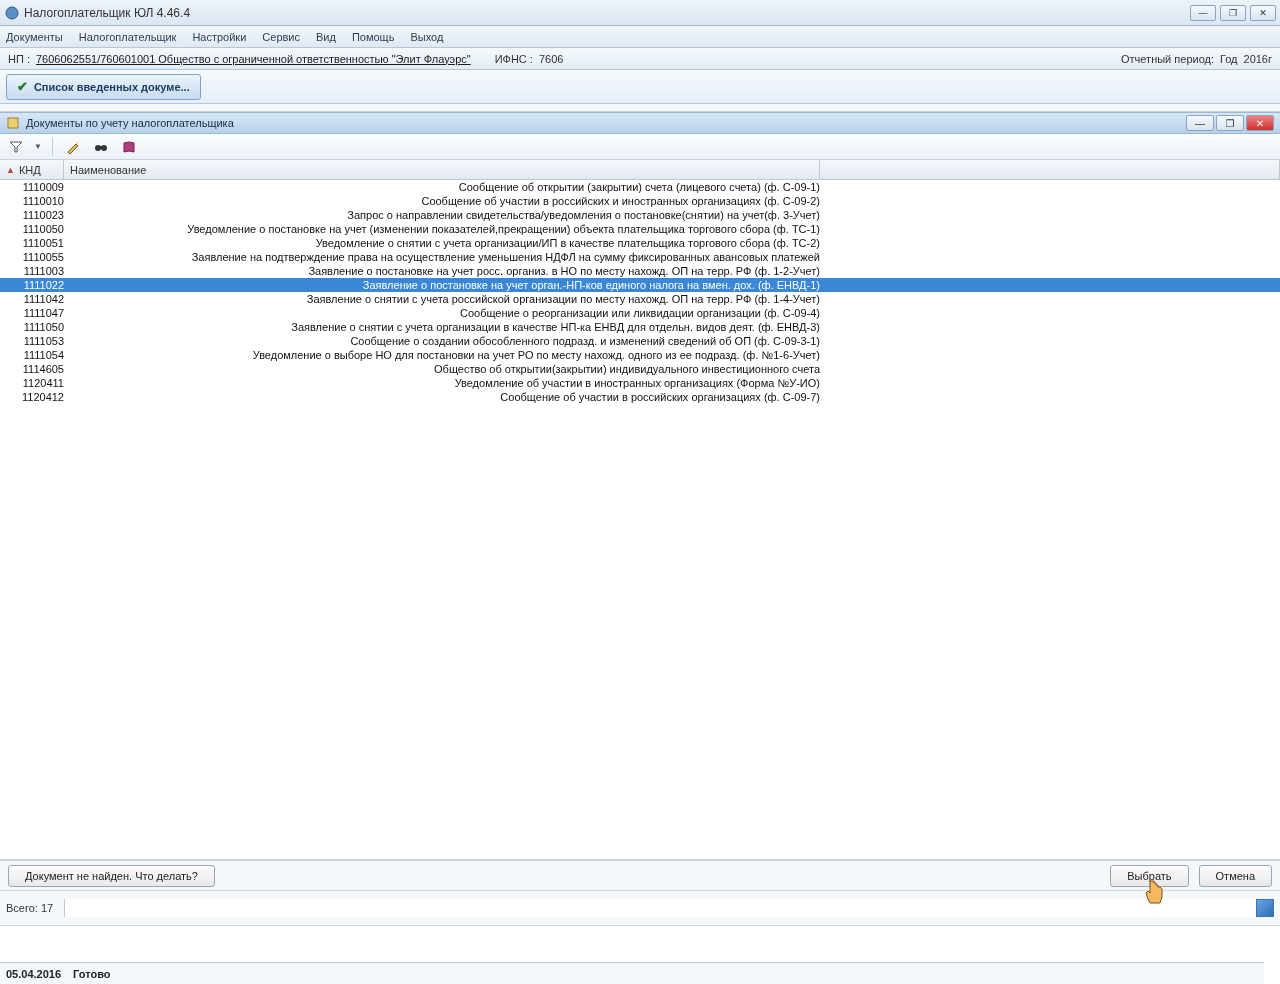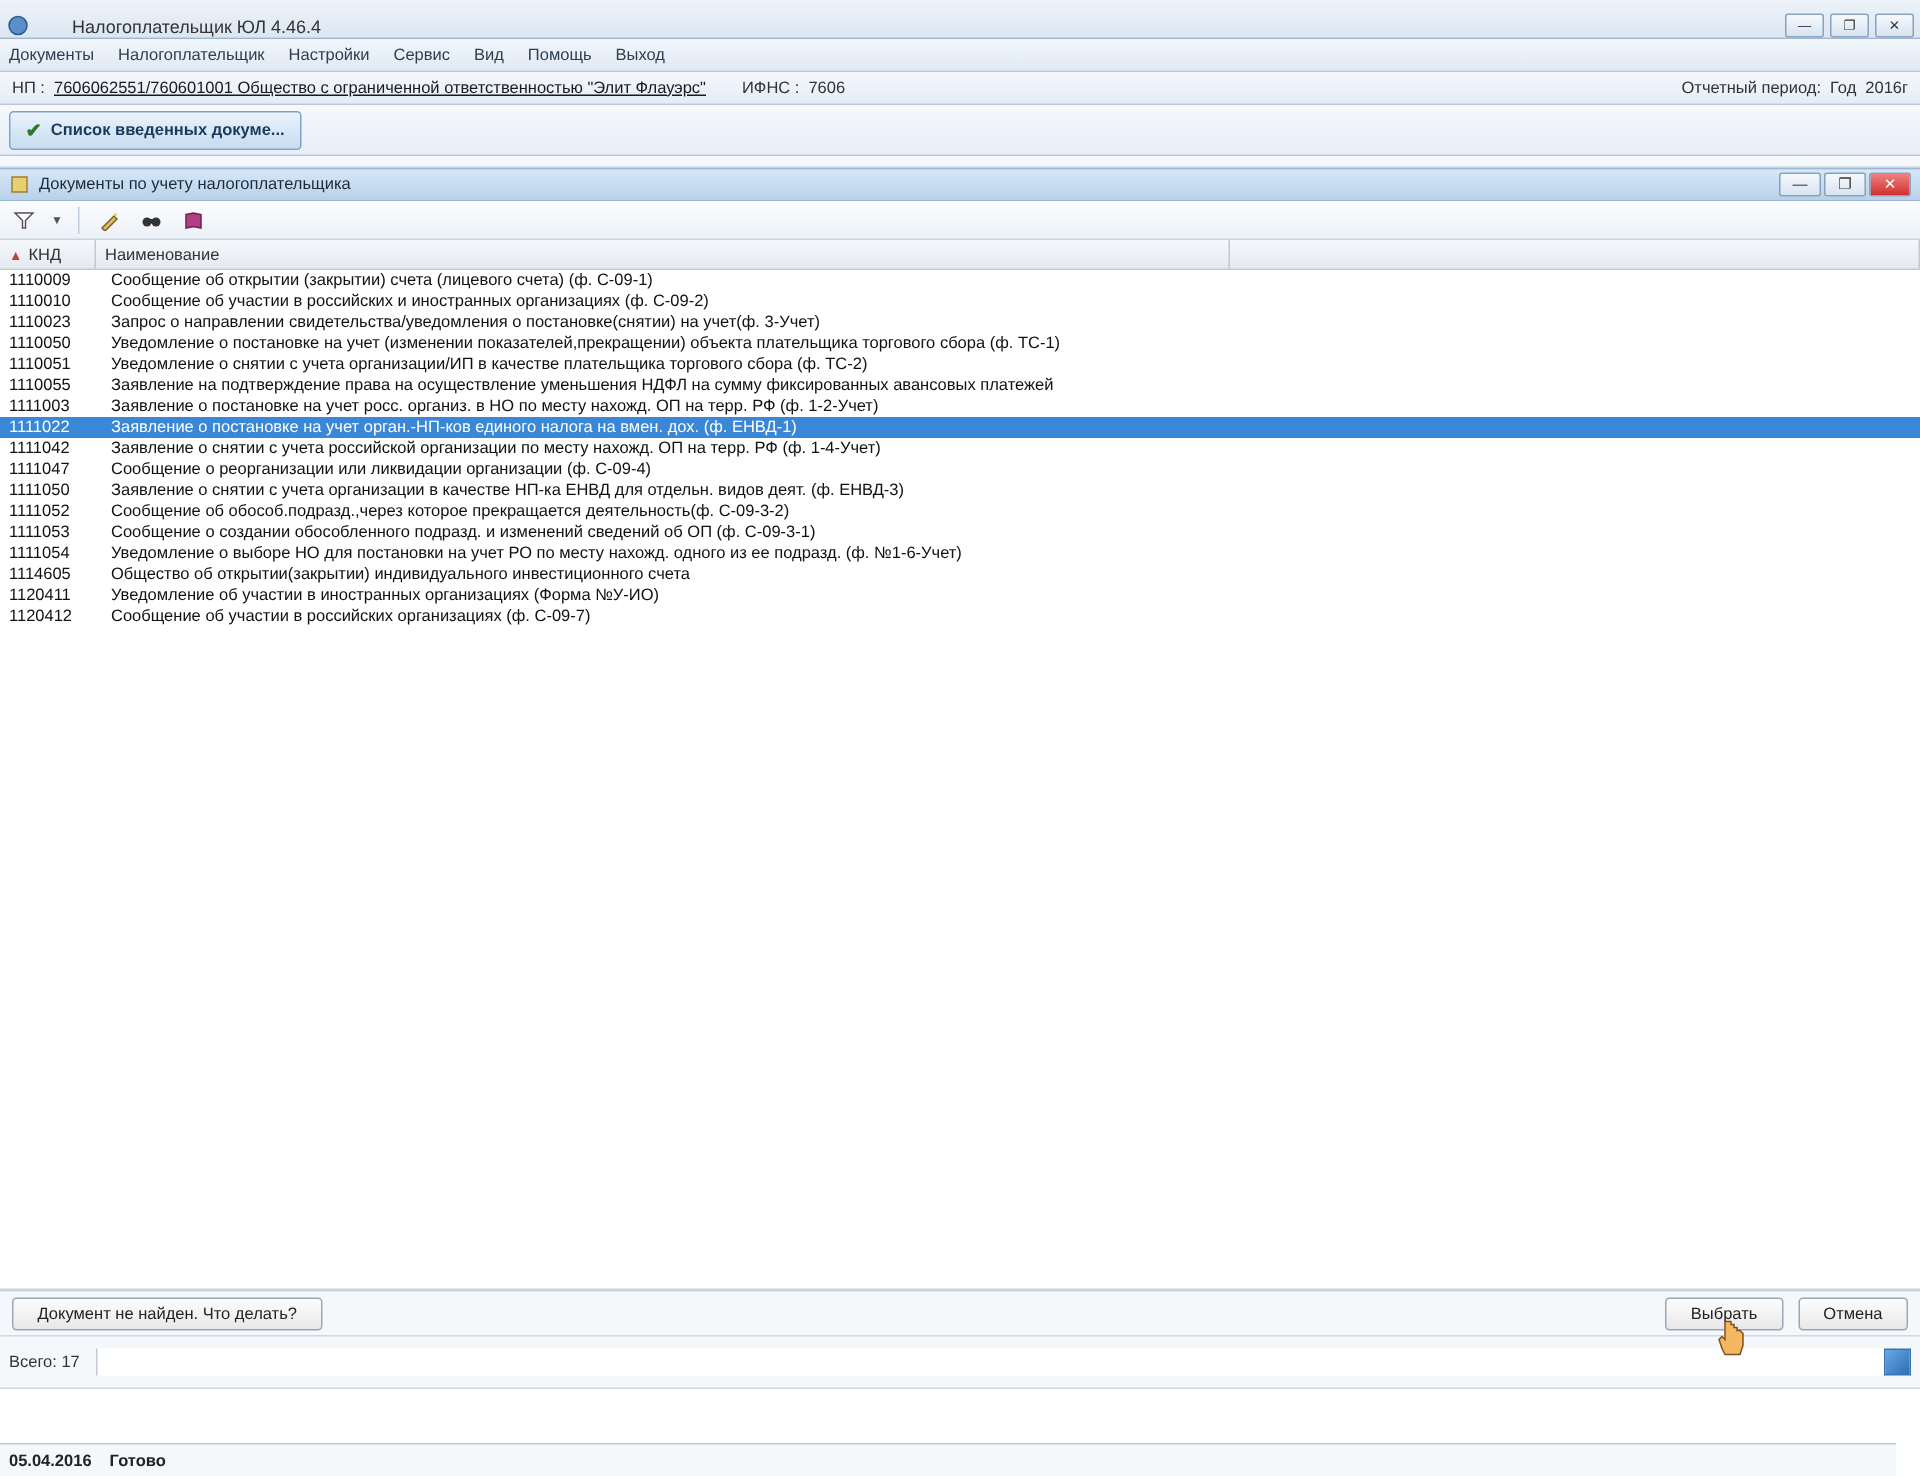--- a/index.html
+++ b/index.html
@@ -10,23 +10,22 @@
   overflow: hidden;
   width: 1280px;
   height: 984px;
   position: relative;
 }
 .titlebar {
   height: 26px;
   background: linear-gradient(#eef3f9, #dbe6f2);
   border-bottom: 1px solid #a0b4cc;
   display: flex;
-  align-items: flex-end;
+  align-items: center;
   padding: 0 4px;
-  gap: 24px;
 }
 .titlebar .app-icon {
   width: 16px; height: 16px; margin-right: 4px;
   display: inline-flex; align-items: center; justify-content: center;
 }
 .titlebar .title-text { color: #333; font-size: 12px; }
 .titlebar .win-controls { margin-left: auto; display: flex; gap: 4px; }
 .win-btn {
   width: 26px; height: 16px;
   border: 1px solid #8aa3bf;
@@ -118,20 +117,21 @@
   color: #333;
 }
 .gh-sort { color: #c04040; margin-right: 4px; font-size: 9px;}
 .grid-body { }
 .row {
   display:flex;
   height: 14px;
   align-items: center;
   font-size: 11px;
   color: #111;
+  text-align: right;
 }
 .row .c1 { width: 64px; padding-left: 6px; }
 .row .c2 { padding-left: 10px; flex: 0 0 756px; }
 .row.selected { background: #3a87d8; color: #fff; }
 .row.selected .c2 { }
 .bottom-bar {
   height: 30px;
   border-top: 1px solid #c6d2e0;
   background: #f5f8fb;
   display:flex; align-items:center; padding: 0 8px; gap: 8px;
@@ -314,24 +314,20 @@
       </div>
       <div class="row">
         <div class="c1">1111047</div>
         <div class="c2">Сообщение о реорганизации или ликвидации организации (ф. С-09-4)</div>
       </div>
       <div class="row">
         <div class="c1">1111050</div>
         <div class="c2">Заявление о снятии с учета организации в качестве НП-ка ЕНВД для отдельн. видов деят. (ф. ЕНВД-3)</div>
       </div>
       <div class="row">
-        <div class="c1">1111052</div>
-        <div class="c2">Сообщение об обособ.подразд.,через которое прекращается деятельность(ф. С-09-3-2)</div>
-      </div>
-      <div class="row">
         <div class="c1">1111053</div>
         <div class="c2">Сообщение о создании обособленного подразд. и изменений сведений об ОП (ф. С-09-3-1)</div>
       </div>
       <div class="row">
         <div class="c1">1111054</div>
         <div class="c2">Уведомление о выборе НО для постановки на учет РО по месту нахожд. одного из ее подразд. (ф. №1-6-Учет)</div>
       </div>
       <div class="row">
         <div class="c1">1114605</div>
         <div class="c2">Общество об открытии(закрытии) индивидуального инвестиционного счета</div>

